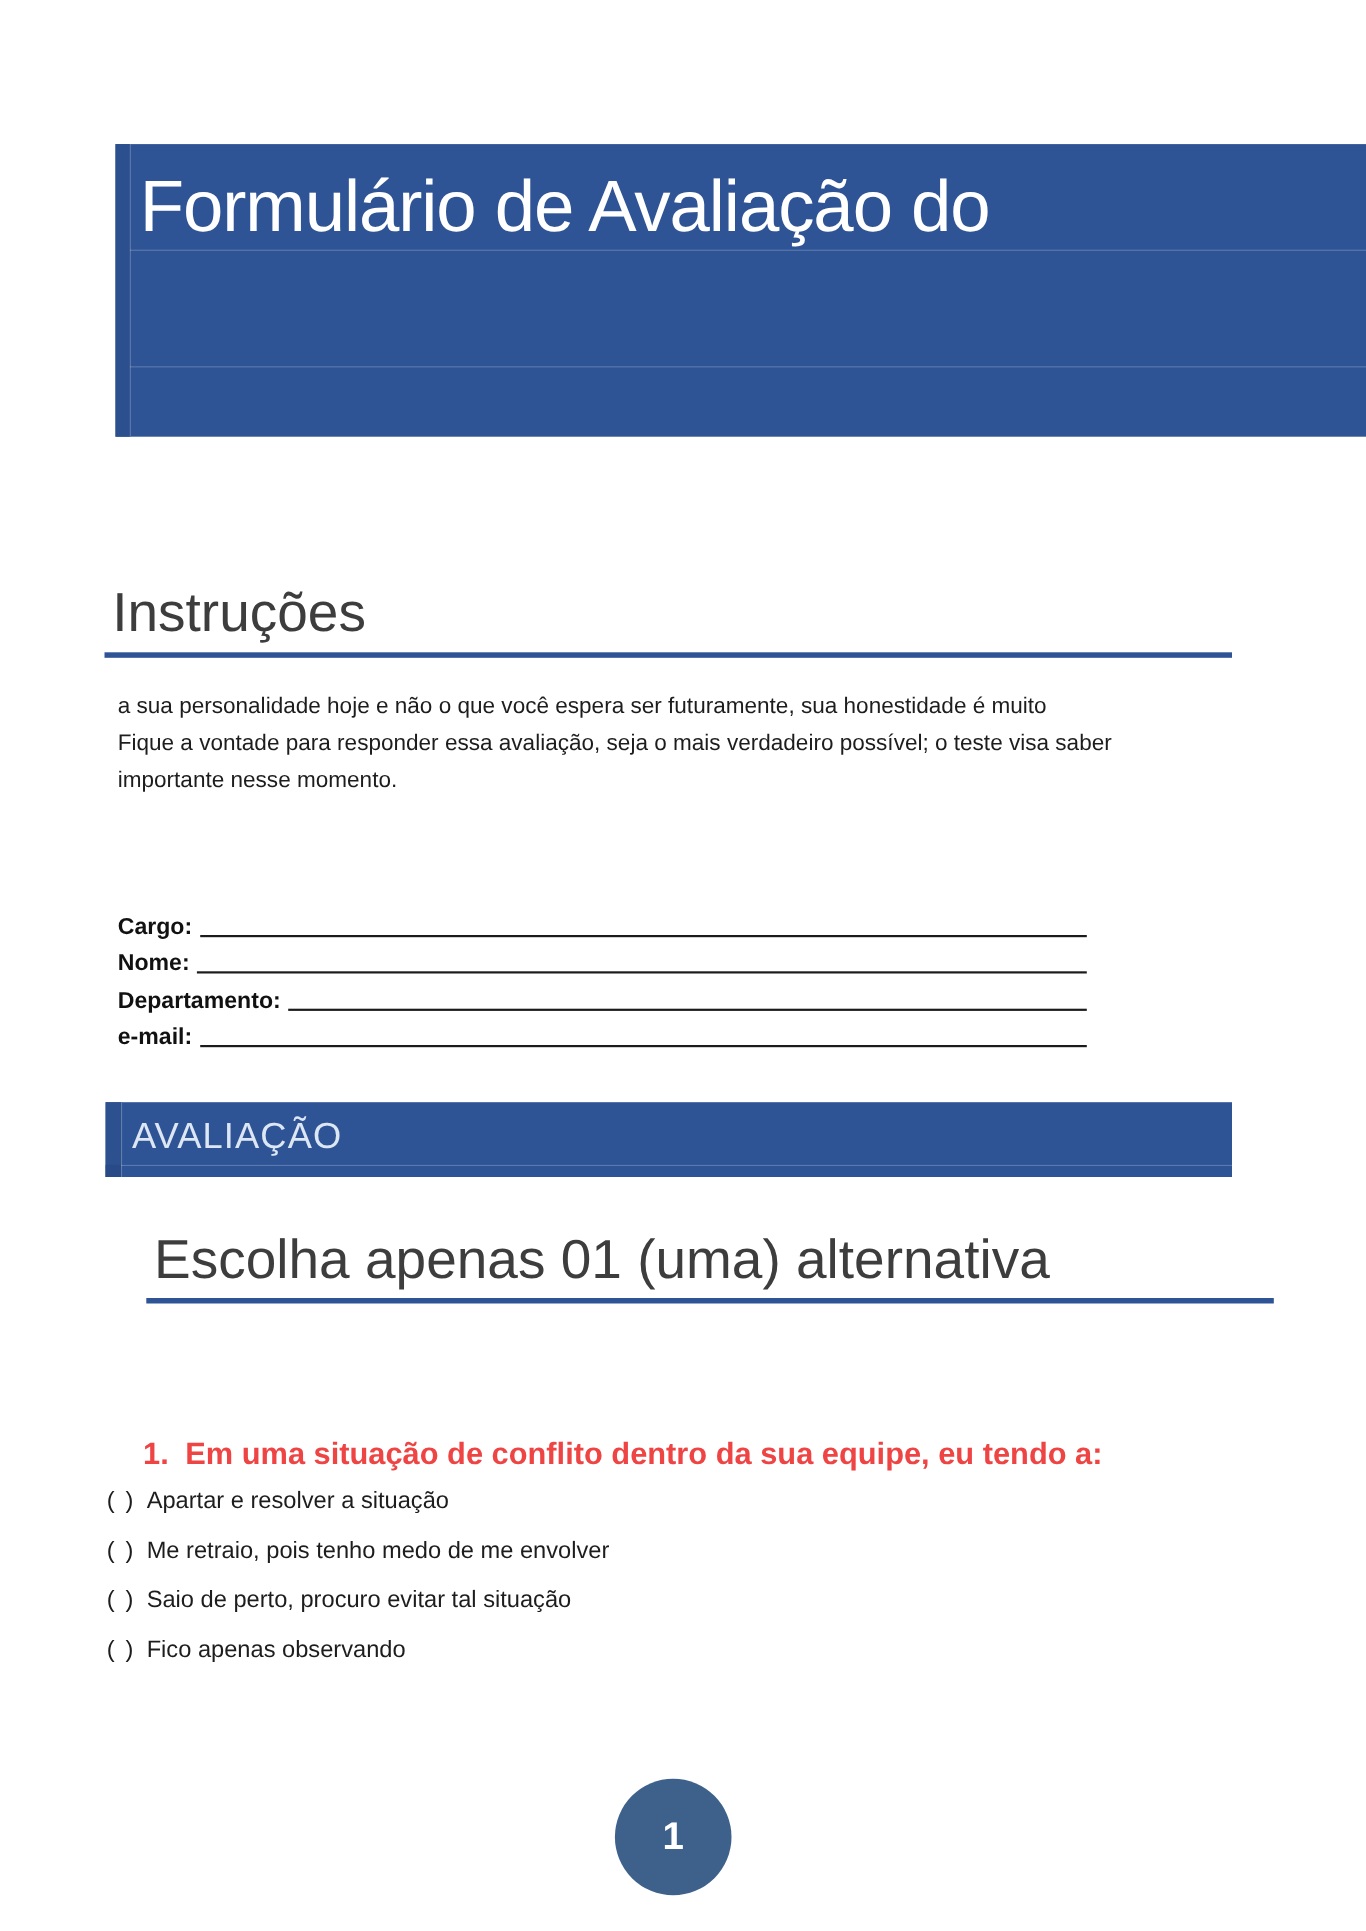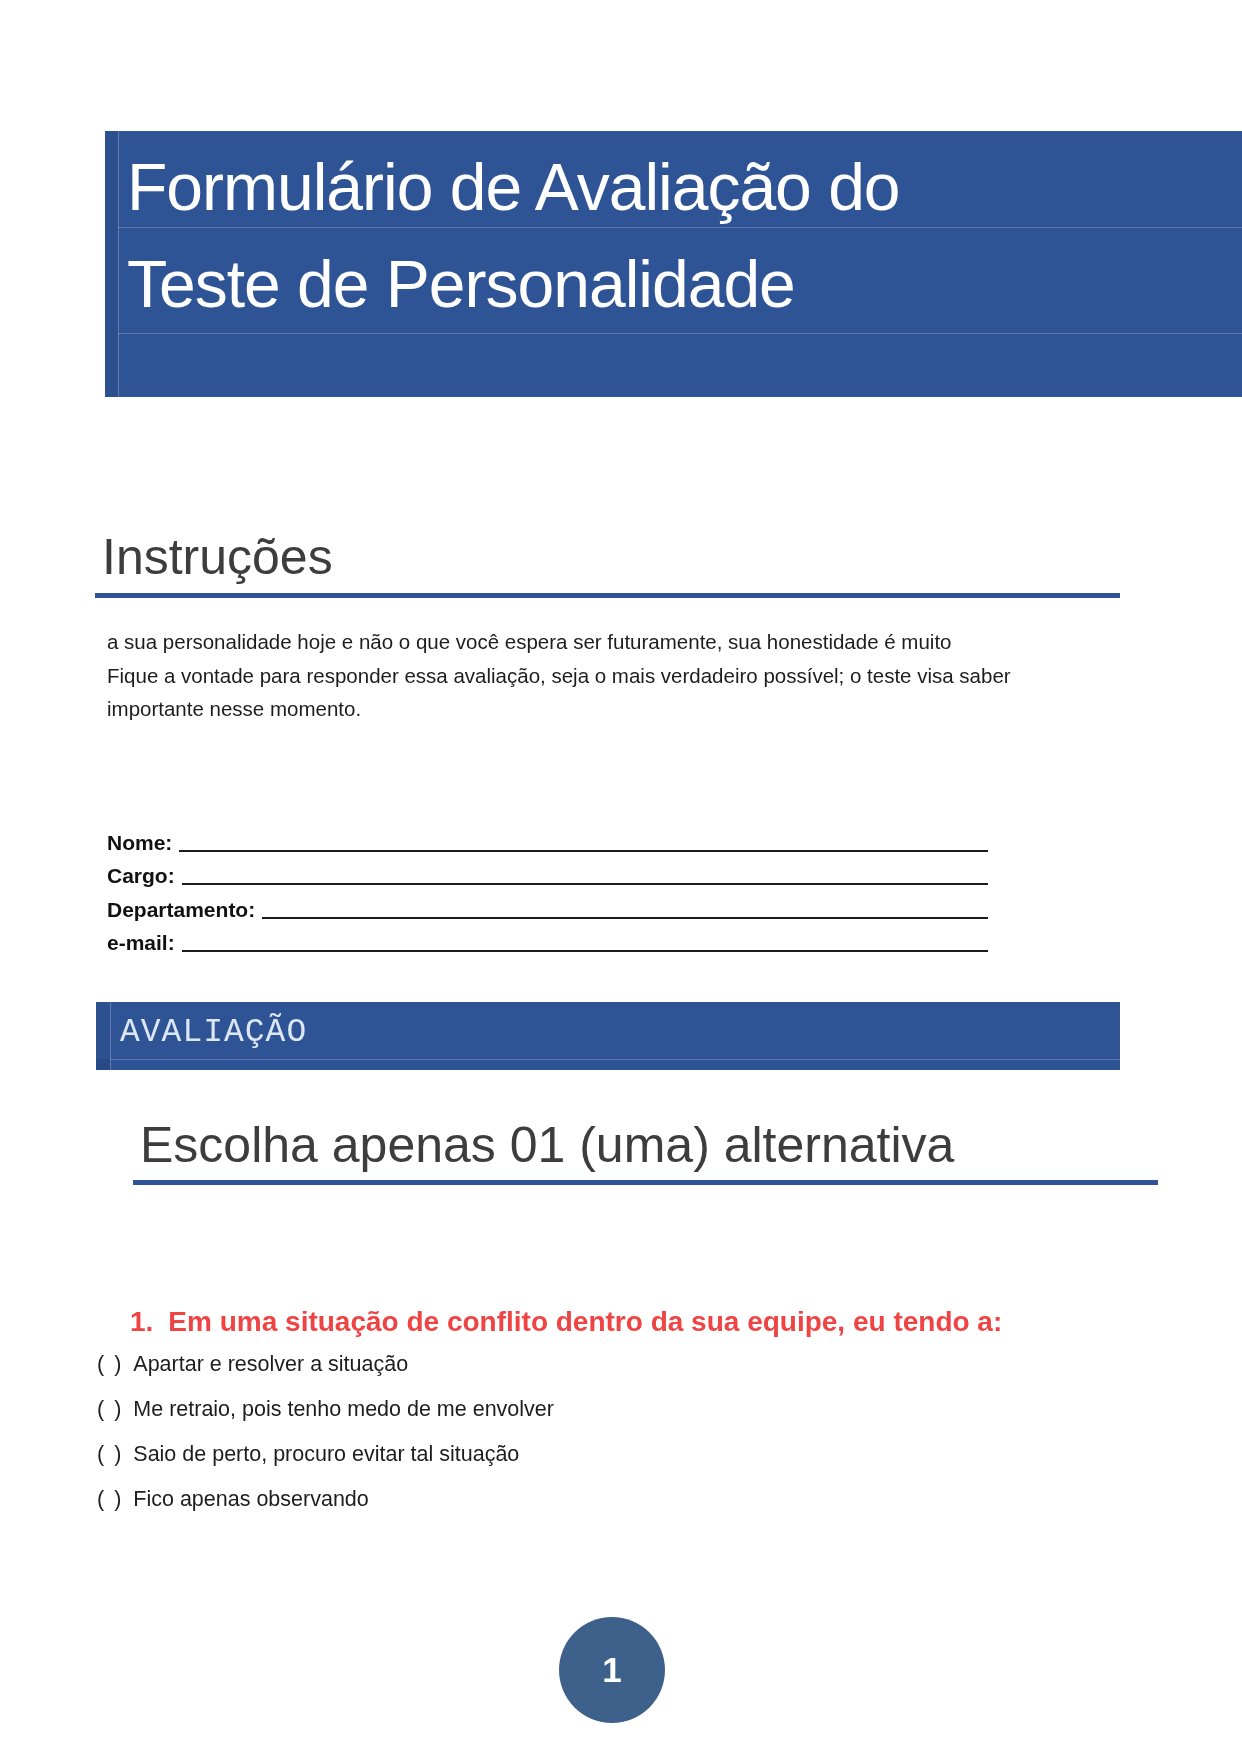--- a/index.html
+++ b/index.html
@@ -50,21 +50,21 @@
   
   .avaliacao-banner{
     position:absolute;left:96px;top:1002px;width:1024px;height:68px;
     background:#2F5496;
   }
   .avaliacao-banner .banner-strip{width:14px;background:#2d508f;}
   .avaliacao-banner .banner-hline{top:57px;left:14px;}
   .avaliacao-notch{position:absolute;left:0;bottom:0;width:14px;height:11px;background:#284a86;}
   .avaliacao-label{
     position:absolute;left:24px;top:12px;
-    font-size:33px;font-weight:400;letter-spacing:1px;color:#dde7f3;white-space:nowrap;font-family:Liberation Mono, monospace;
+    font-size:33px;font-weight:400;letter-spacing:1px;color:#dde7f3;white-space:nowrap;
   }
   
   .question{position:absolute;left:130px;top:1306px;font-size:28px;font-weight:bold;color:#ef4444;white-space:nowrap;}
   .q-num{display:inline-block;margin-right:15px;}
   
   .options{position:absolute;left:97px;top:1352px;font-size:21.5px;color:#1d1d1d;}
   .option{display:flex;align-items:baseline;height:45px;white-space:nowrap;}
   .opt-marker{margin-right:10px;letter-spacing:2px;cursor:pointer;}
   
   .page-badge{
@@ -78,41 +78,40 @@
 <body>
 
 <div class="page">
 
   <div class="title-banner">
     <div class="banner-strip"></div>
     <div class="banner-hline hline-1"></div>
     <div class="banner-hline hline-2"></div>
     <div class="title-text">
       <span>Formulário de Avaliação do</span>
-      <span>Teste de Personalidade</span>
     </div>
   </div>
 
 
   <div class="sec-heading h-instrucoes">Instruções</div>
 
   <div class="para instr-par">
     <span>a sua personalidade hoje e não o que você espera ser futuramente, sua honestidade é muito</span>
     <span>Fique a vontade para responder essa avaliação, seja o mais verdadeiro possível; o teste visa saber</span>
     <span>importante nesse momento.</span>
   </div>
 
 
   <div class="fields">
     <div class="field-row">
-      <span class="field-label">Nome:</span>
+      <span class="field-label">Cargo:</span>
       <div class="field-line"></div>
     </div>
     <div class="field-row">
-      <span class="field-label">Cargo:</span>
+      <span class="field-label">Nome:</span>
       <div class="field-line"></div>
     </div>
     <div class="field-row">
       <span class="field-label">Departamento:</span>
       <div class="field-line"></div>
     </div>
     <div class="field-row">
       <span class="field-label">e-mail:</span>
       <div class="field-line"></div>
     </div>

